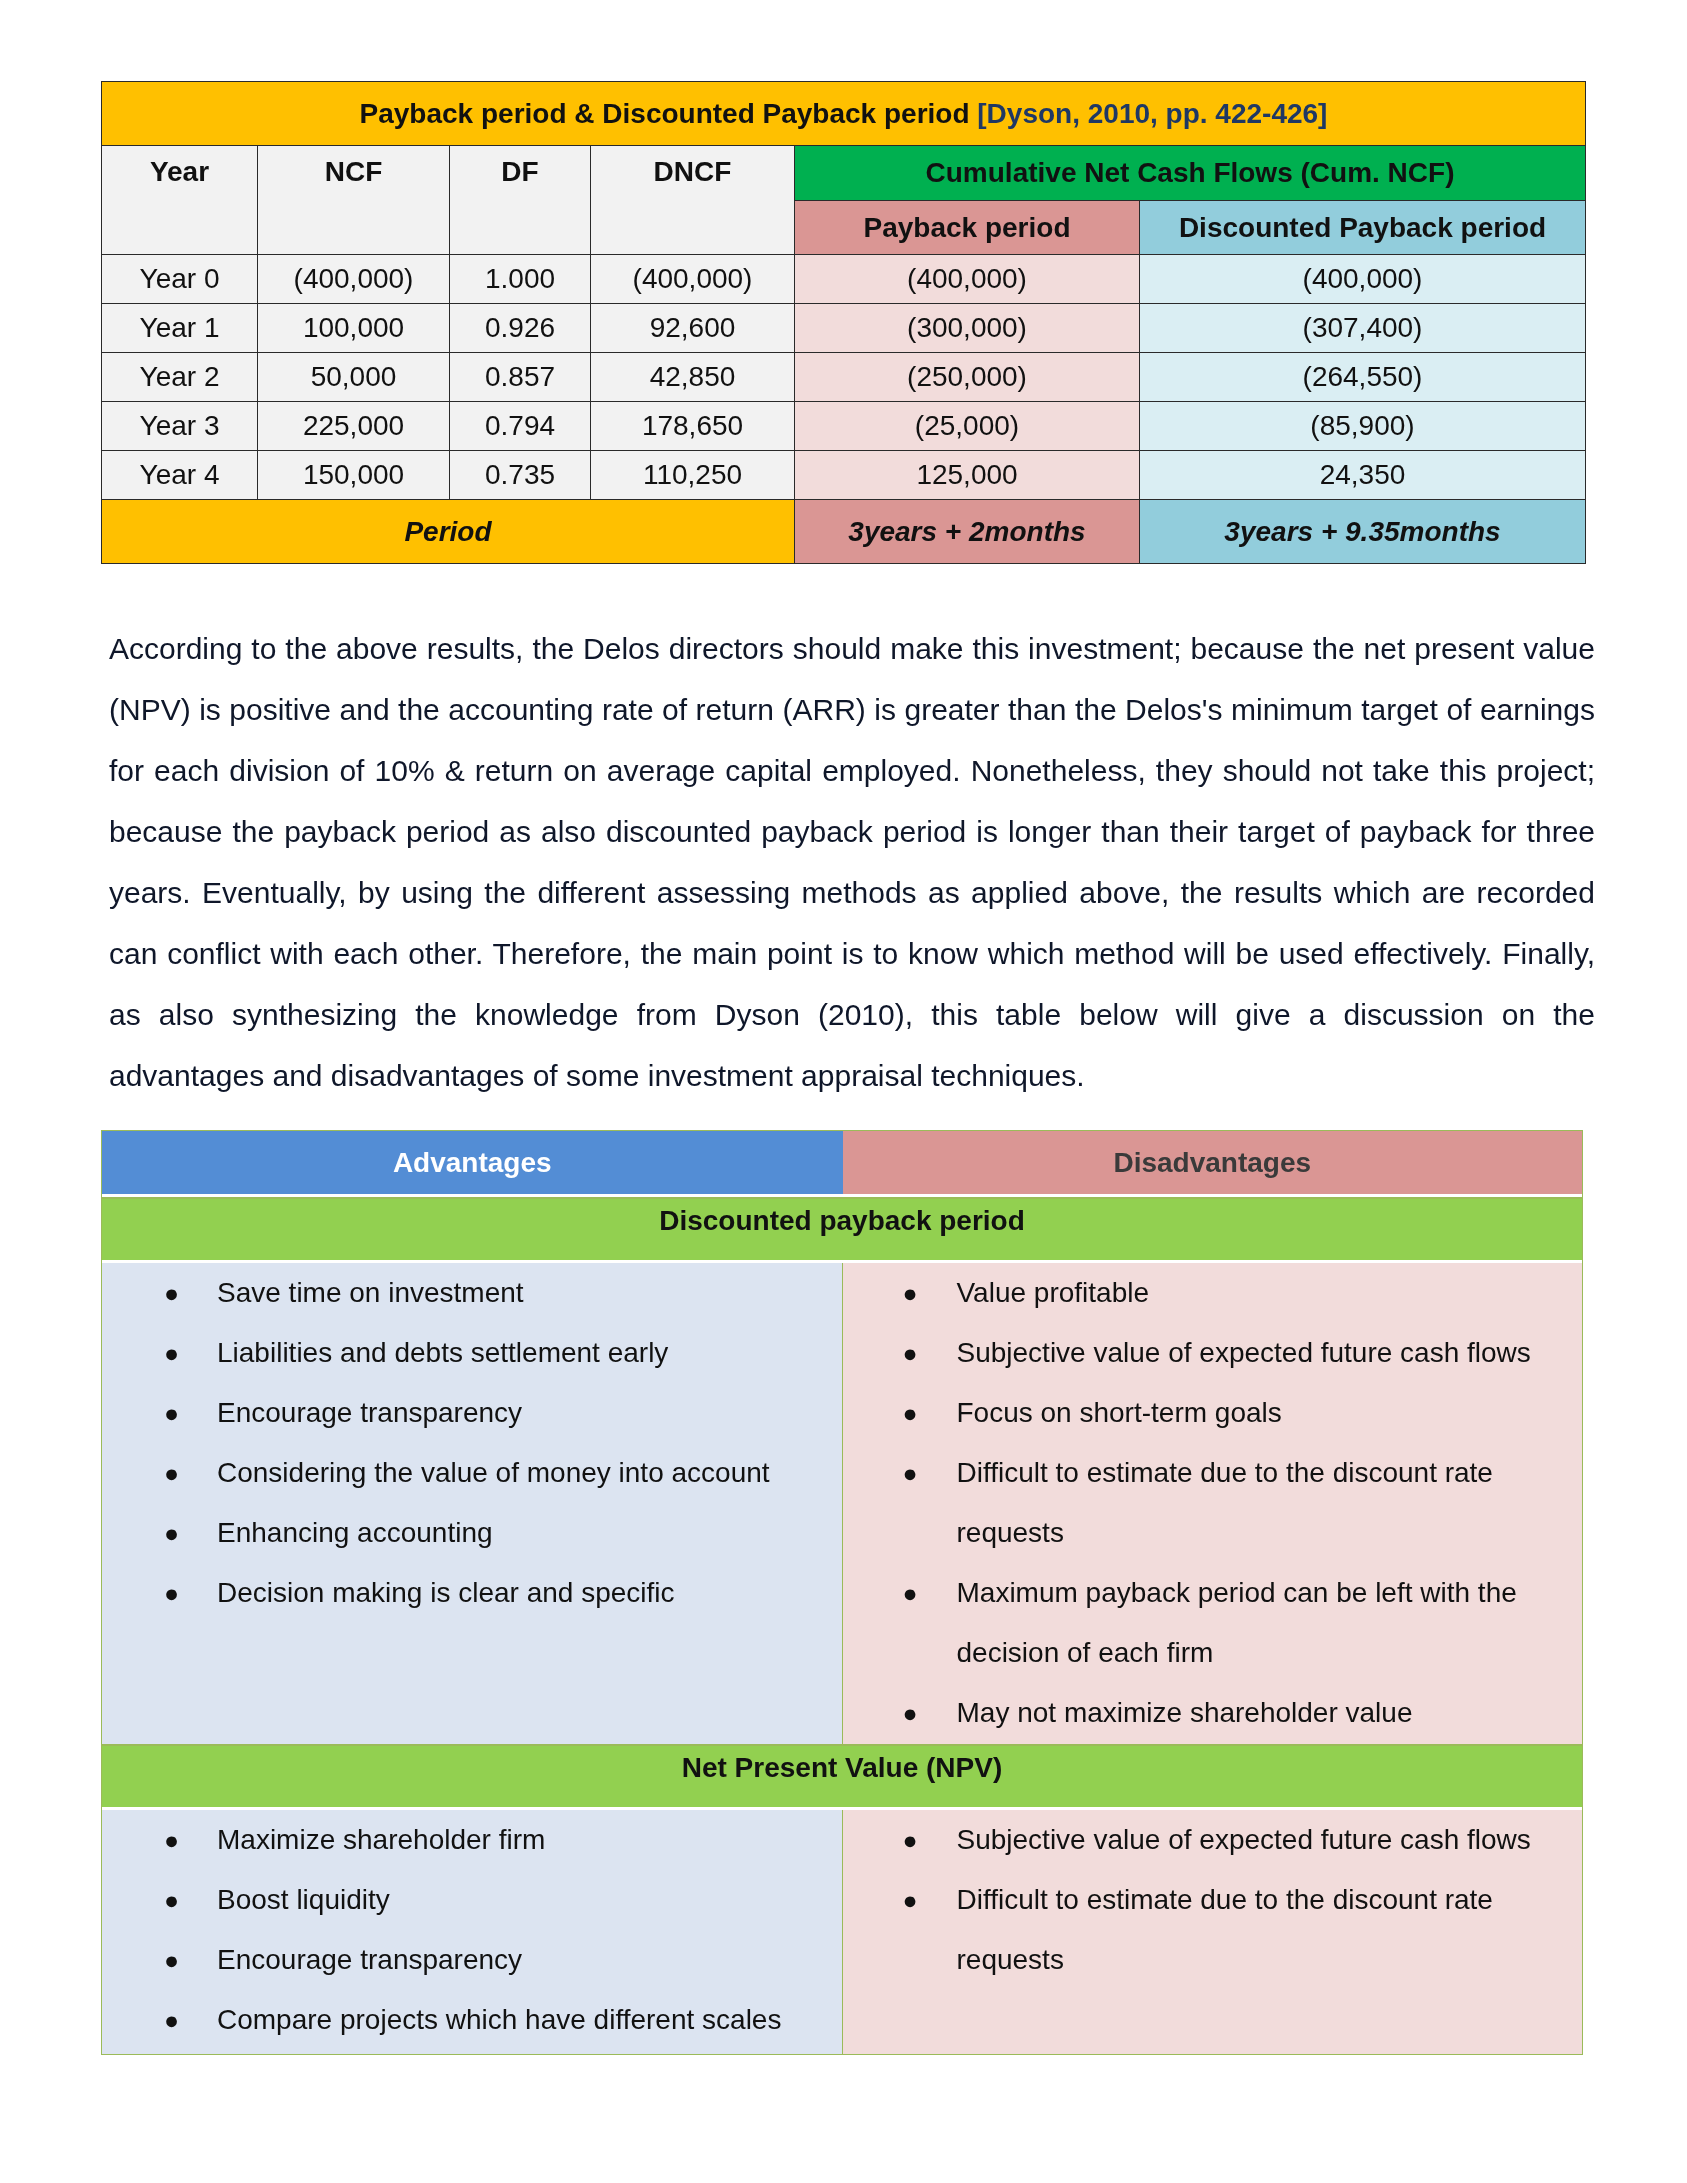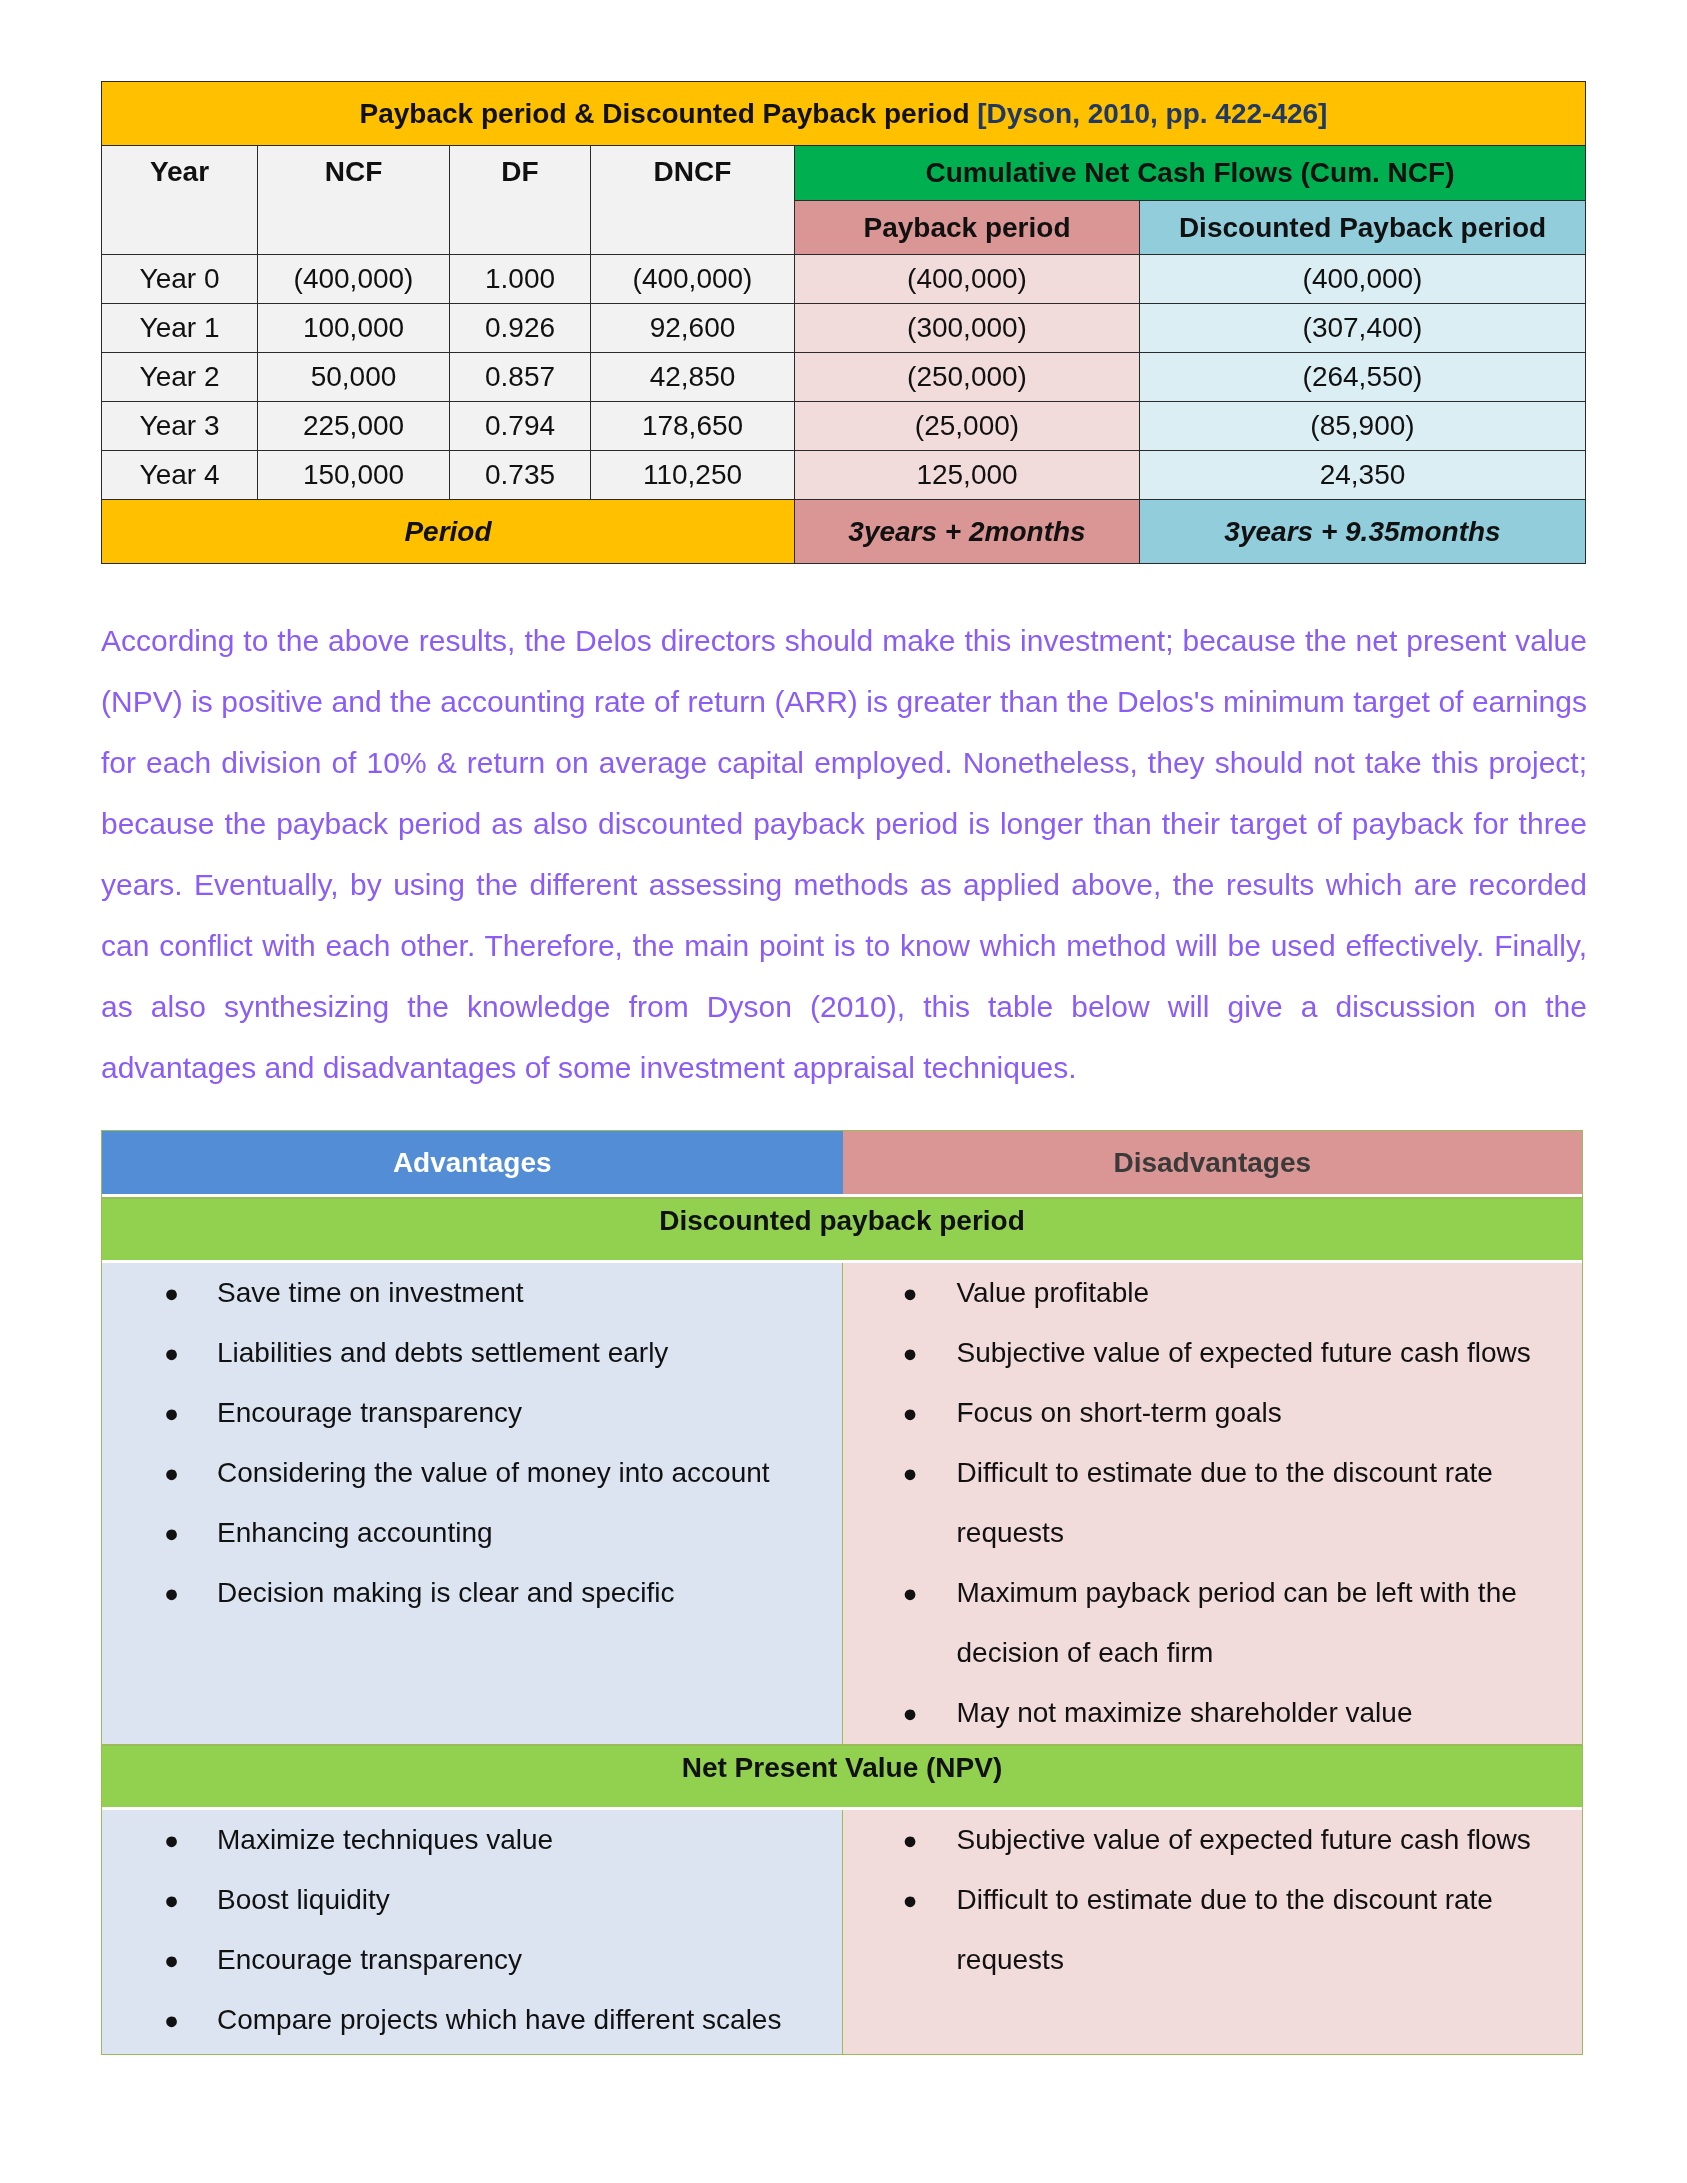--- a/index.html
+++ b/index.html
@@ -25,22 +25,22 @@
   .t1 .c-pb { background: #f2dcdb; }
   .t1 .c-dpb { background: #daeef3; }
   .t1 .foot td { height: 63px; font-weight: bold; font-style: italic; }
   .t1 .f-period { background: #ffc000; }
   .t1 .f-pb { background: #da9694; }
   .t1 .f-dpb { background: #92cddc; }
 
   
   .para {
     position: absolute; left: 101px; top: 610px; width: 1486px;
-    font-size: 30px; line-height: 61px; text-align: justify; margin: 0;
-    color: #8b5cf6;
+    font-size: 30px; line-height: 61px; text-align: justify; margin: 8px;
+    color: #0f172a;
   }
 
   
   .t2 {
     position: absolute; left: 101px; top: 1130px; width: 1482px;
     border-collapse: separate; border-spacing: 0; table-layout: fixed;
     border: 1.6px solid #9bbb59; font-size: 28px;
   }
   .t2 td { padding: 0; vertical-align: top; }
   .t2 .h-adv { background: #538dd5; color: #ffffff; font-weight: bold; text-align: center; height: 63px; vertical-align: middle; border-bottom: 3.3px solid #ffffff; }
@@ -172,21 +172,21 @@
         <li><span class="bullet">●</span><span>May not maximize shareholder value</span></li>
       </ul>
     </td>
   </tr>
   <tr>
     <td class="sec" colspan="2"><span>Net Present Value (NPV)</span></td>
   </tr>
   <tr>
     <td class="c-adv npv-adv">
       <ul>
-        <li><span class="bullet">●</span><span>Maximize techniques  value</span></li>
+        <li><span class="bullet">●</span><span>Maximize shareholder  firm</span></li>
         <li><span class="bullet">●</span><span>Boost liquidity</span></li>
         <li><span class="bullet">●</span><span>Encourage transparency</span></li>
         <li><span class="bullet">●</span><span>Compare projects which have different scales</span></li>
       </ul>
     </td>
     <td class="c-dis npv-dis">
       <ul>
         <li><span class="bullet">●</span><span>Subjective value of expected  future cash flows</span></li>
         <li><span class="bullet">●</span><span>Difficult to estimate  due to the discount rate requests</span></li>
       </ul>

